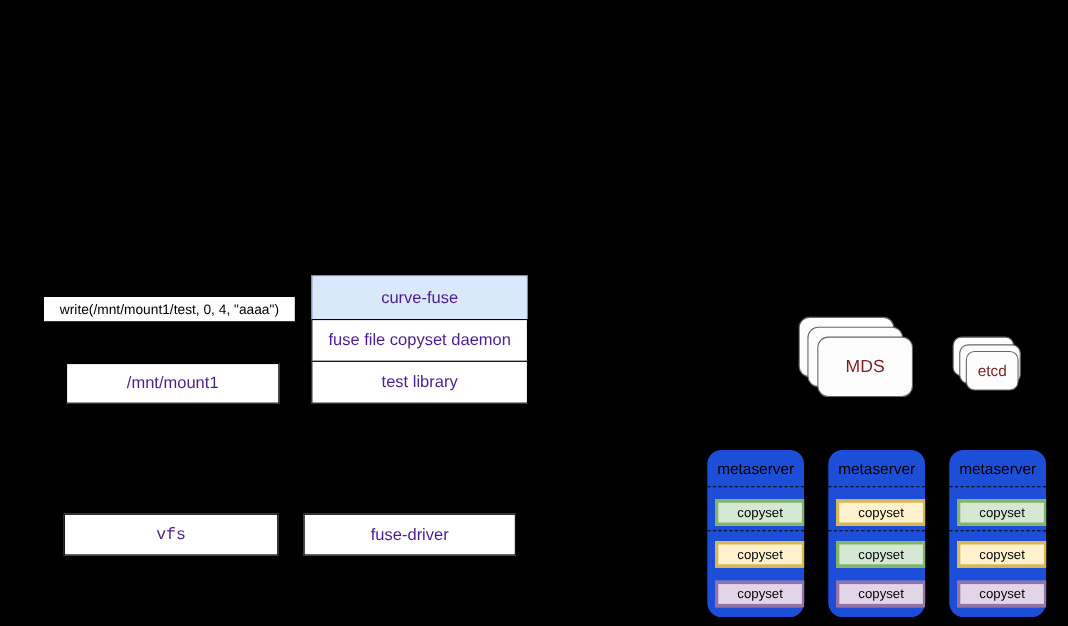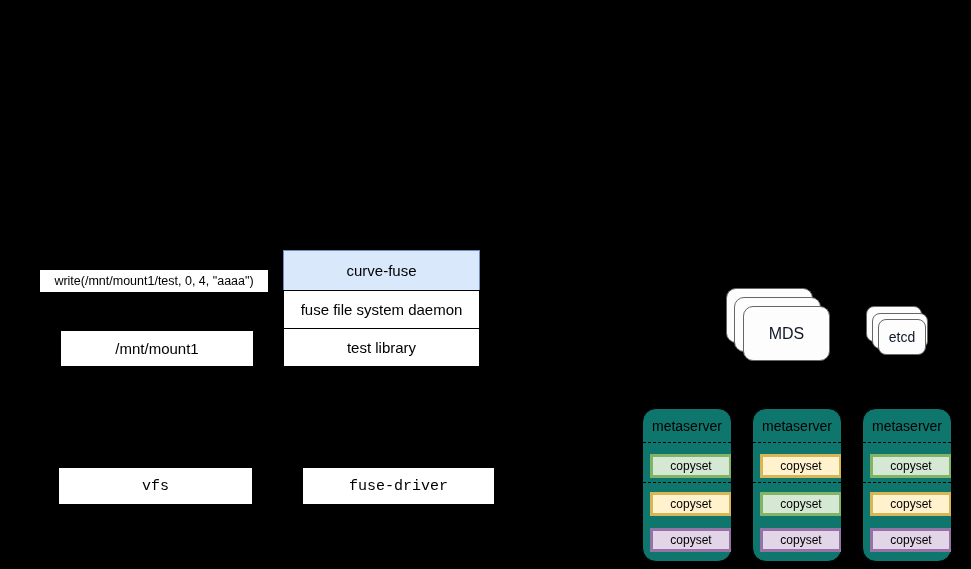--- a/index.html
+++ b/index.html
@@ -4,38 +4,38 @@
 <style>
   html,body{margin:0;padding:0;}
   body{
     width:971px;height:569px;position:relative;overflow:hidden;
     background:#000000;
     font-family:"Liberation Sans", sans-serif;
     -webkit-font-smoothing:antialiased;
   }
   .abs{position:absolute;box-sizing:border-box;}
   .box{
-    background:#ffffff;border:1px solid #000000;color:#000000;
+    background:#ffffff;border:1px solid #000000;color:#4c1d95;
     display:flex;align-items:center;justify-content:center;
     font-size:15px;line-height:1;white-space:nowrap;
   }
   .label-strip{
     background:#ffffff;color:#000000;
     display:flex;align-items:center;justify-content:center;
     font-size:12.5px;line-height:1;white-space:nowrap;
   }
   .stackcard{
     background:#fdfdfd;border:1.6px solid #666666;border-radius:10px;
   }
   .stackcard.front{
     display:flex;align-items:center;justify-content:center;
-    color:#0f172a;
+    color:#7f1d1d;
   }
   .ms-card{
-    background:#0f766e;border:1px solid #000000;border-radius:14px;
+    background:#1d4ed8;border:1px solid #000000;border-radius:14px;
     overflow:hidden;
   }
   .ms-title{
     position:absolute;left:0;right:0;top:0;height:33px;
     display:flex;align-items:center;justify-content:center;
     font-size:14px;color:#000000;
   }
   .divider{
     position:absolute;left:0;right:0;height:0;
     border-top:1.5px dashed #000000;
@@ -48,25 +48,25 @@
   }
 </style>
 </head>
 <body>
 
 <div class="abs label-strip" style="left:40px;top:270px;width:228px;height:22px;">write(/mnt/mount1/test, 0, 4, "aaaa")</div>
 
 <div class="abs box" style="left:60px;top:330px;width:194px;height:37px;">/mnt/mount1</div>
 
 <div class="abs box" style="left: 283px; top: 250px; width: 197px; height: 41px; border-width: 1.6px; background-color: rgb(218, 232, 252); border-color: rgb(108, 142, 191);">curve-fuse</div>
-<div class="abs box" style="left:283px;top:290px;width:197px;height:39px;">fuse file system daemon</div>
+<div class="abs box" style="left:283px;top:290px;width:197px;height:39px;">fuse file copyset daemon</div>
 <div class="abs box" style="left:283px;top:328px;width:197px;height:39px;">test library</div>
 
 <div class="abs box" style="left:58px;top:467px;width:195px;height:38px;font-family:Liberation Mono, monospace;">vfs</div>
-<div class="abs box" style="left:302px;top:467px;width:193px;height:38px;font-family:Liberation Mono, monospace;">fuse-driver</div>
+<div class="abs box" style="left:276px;top:467px;width:193px;height:38px;">fuse-driver</div>
 
 <div>
   <div class="abs stackcard" style="left:726px;top:288px;width:87px;height:55px;"></div>
   <div class="abs stackcard" style="left:734px;top:297px;width:87px;height:55px;"></div>
   <div class="abs stackcard front" style="left:743px;top:306px;width:87px;height:55px;font-size:16px;">MDS</div>
 </div>
 
 <div>
   <div class="abs stackcard" style="left:866px;top:306px;width:56px;height:36px;border-radius:8px;"></div>
   <div class="abs stackcard" style="left:872px;top:313px;width:56px;height:36px;border-radius:8px;"></div>

